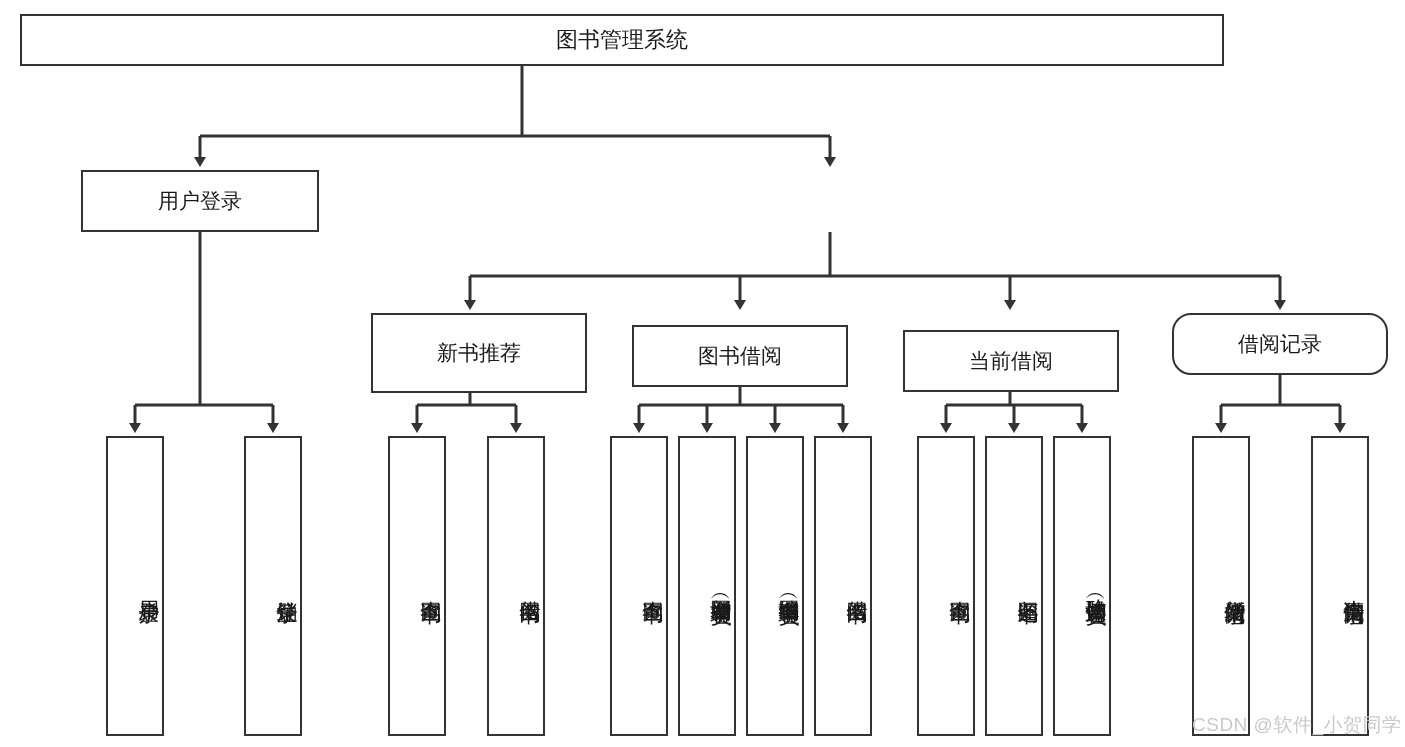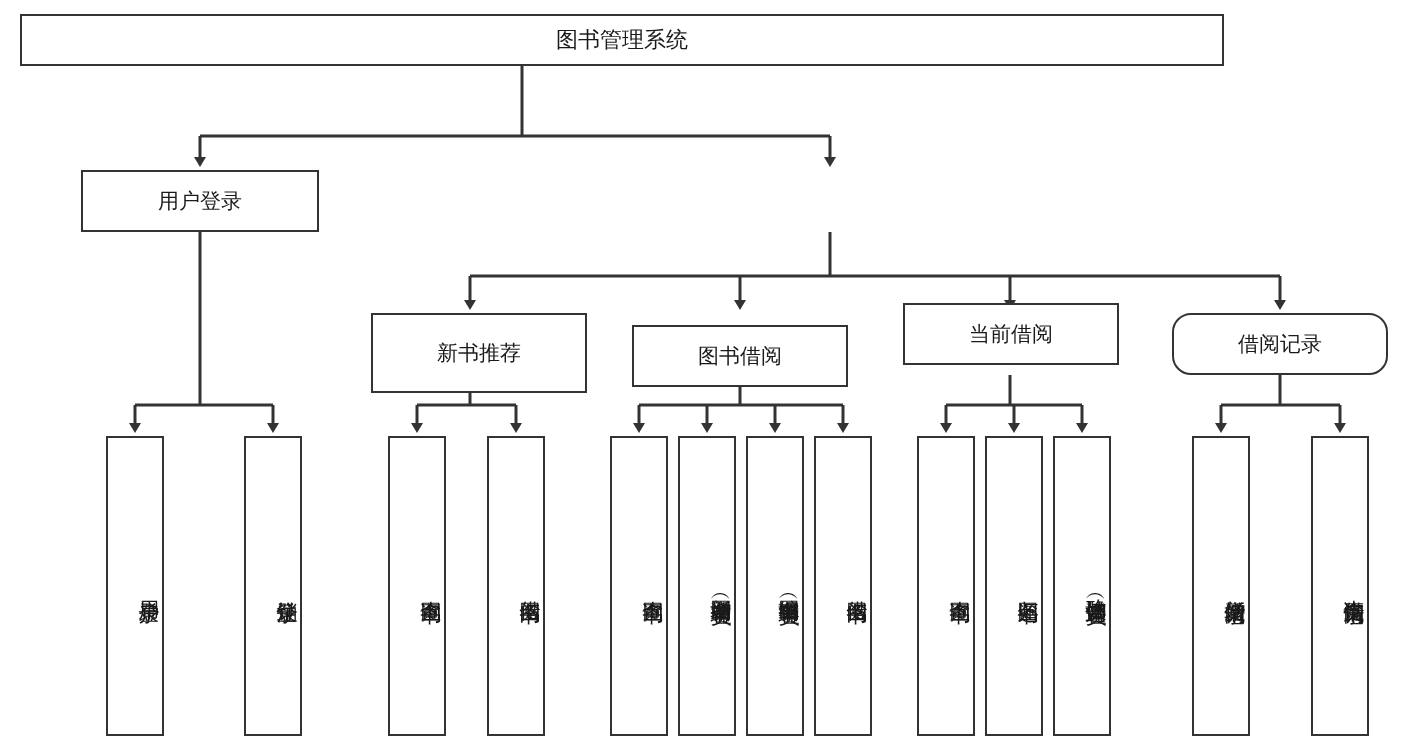--- a/index.html
+++ b/index.html
@@ -132,21 +132,21 @@
   <div class="node level-1" style="left:81px; top:170px; width:238px; height:62px;">
     <span>用户登录</span>
   </div>
 
   <div class="node level-2" style="left:363px; top:313px; width:216px; height:80px;margin-left:8px;">
     <span>新书推荐</span>
   </div>
   <div class="node level-2" style="left:632px; top:313px; width:216px; height:62px;margin-top:12px;">
     <span>图书借阅</span>
   </div>
-  <div class="node level-2" style="left:903px; top:303px; width:216px; height:62px;">
+  <div class="node level-2" style="left:903px; top:330px; width:216px; height:62px;">
     <span>当前借阅</span>
   </div>
   <div class="node level-2" style="left:1172px; top:313px; width:216px; height:62px;border-radius:19px;">
     <span>借阅记录</span>
   </div>
 
   <div class="node leaf" style="left:106px; top:436px; width:58px; height:300px;">
     <span class="leaf-text">用户登录</span>
   </div>
   <div class="node leaf" style="left:244px; top:436px; width:58px; height:300px;">
@@ -179,14 +179,15 @@
   <div class="node leaf" style="left:1053px; top:436px; width:58px; height:300px;">
     <span class="leaf-text">确认归还（管理员）</span>
   </div>
   <div class="node leaf" style="left:1192px; top:436px; width:58px; height:300px;">
     <span class="leaf-text">新增借阅记录</span>
   </div>
   <div class="node leaf" style="left:1311px; top:436px; width:58px; height:300px;">
     <span class="leaf-text">查询借阅记录</span>
   </div>
 
+  <div class="watermark" style="left:1192px; top:712px;">CSDN @软件_小贺同学</div>
 
 </div>
 
 </body></html>

